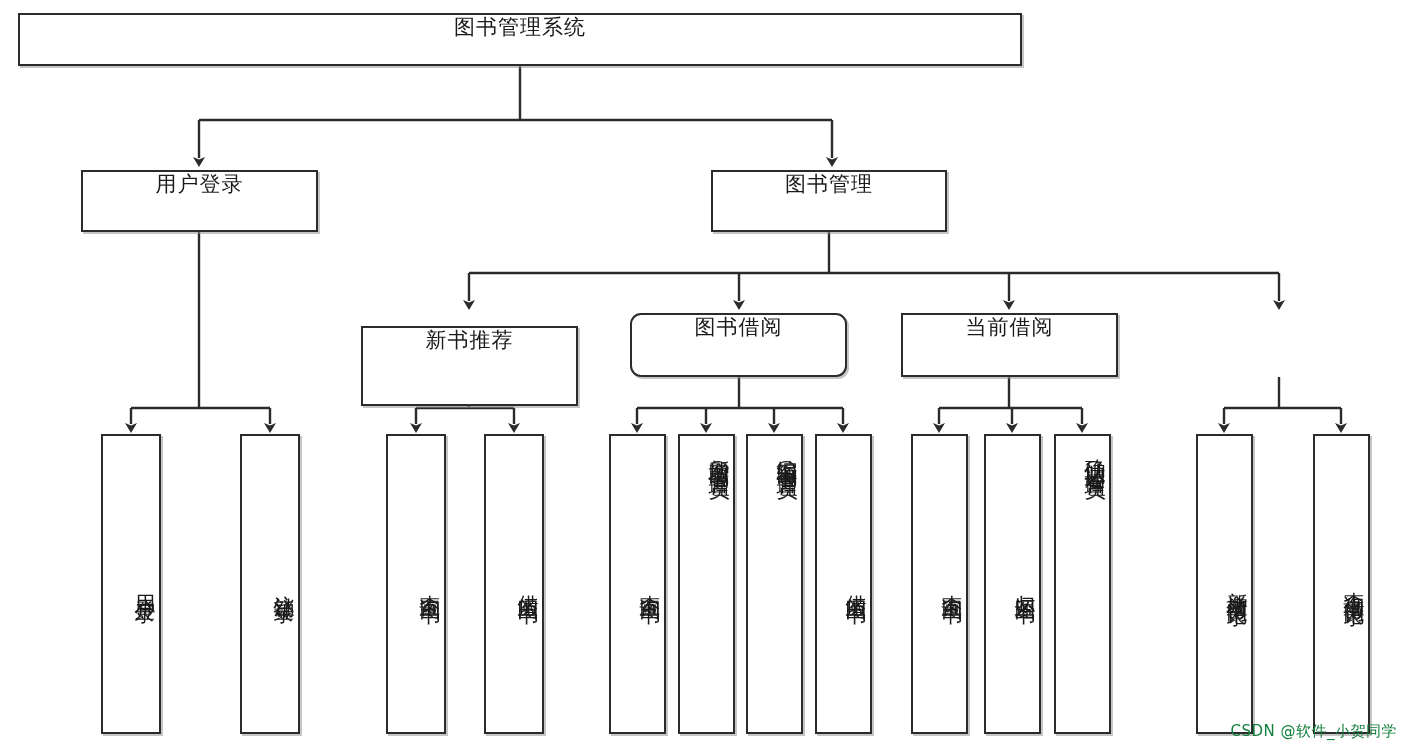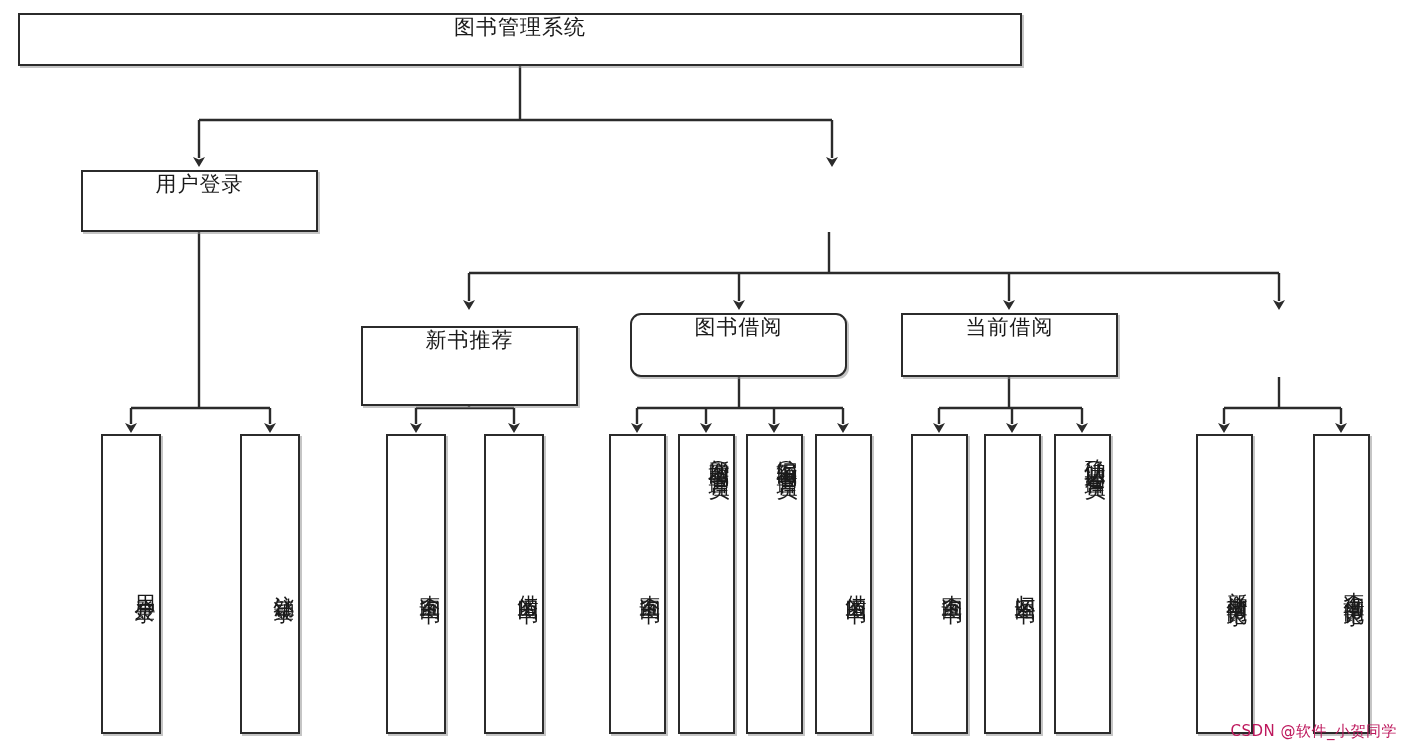--- a/index.html
+++ b/index.html
@@ -54,21 +54,21 @@
   }
   .node-label {
     display: block;
     white-space: nowrap;
   }
   #watermark {
     position: absolute;
     right: 8px;
     bottom: 6px;
     font-size: 15px;
-    color: #be185d;
+    color: #15803d;
     letter-spacing: 0.5px;
     white-space: nowrap;
   }
 </style>
 </head>
 <body>
 
 <div id="canvas">
 
   <svg id="wires" viewBox="0 0 1405 747" xmlns="http://www.w3.org/2000/svg">
@@ -123,20 +123,23 @@
     </g>
   </svg>
 
   <div class="node horiz" style="left:18px; top:13px; width:1004px; height:53px;">
     <span class="node-label">图书管理系统</span>
   </div>
 
   <div class="node horiz" style="left:81px; top:170px; width:237px; height:62px;">
     <span class="node-label">用户登录</span>
   </div>
+  <div class="node horiz" style="left:711px; top:170px; width:236px; height:62px;">
+    <span class="node-label">图书管理</span>
+  </div>
 
   <div class="node horiz" style="left:361px; top:326px; width:217px; height:80px;">
     <span class="node-label">新书推荐</span>
   </div>
   <div class="node horiz" style="left:630px; top:313px; width:217px; height:64px;border-radius:11px;">
     <span class="node-label">图书借阅</span>
   </div>
   <div class="node horiz" style="left:901px; top:313px; width:217px; height:64px;">
     <span class="node-label">当前借阅</span>
   </div>

